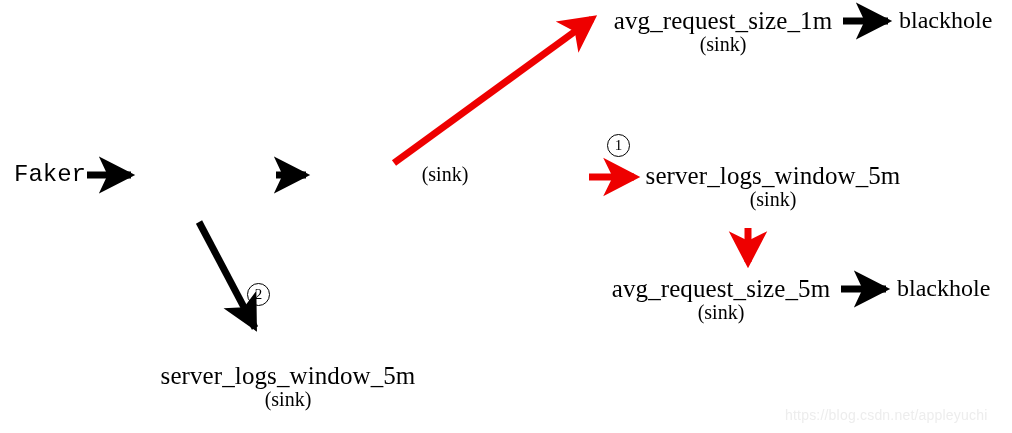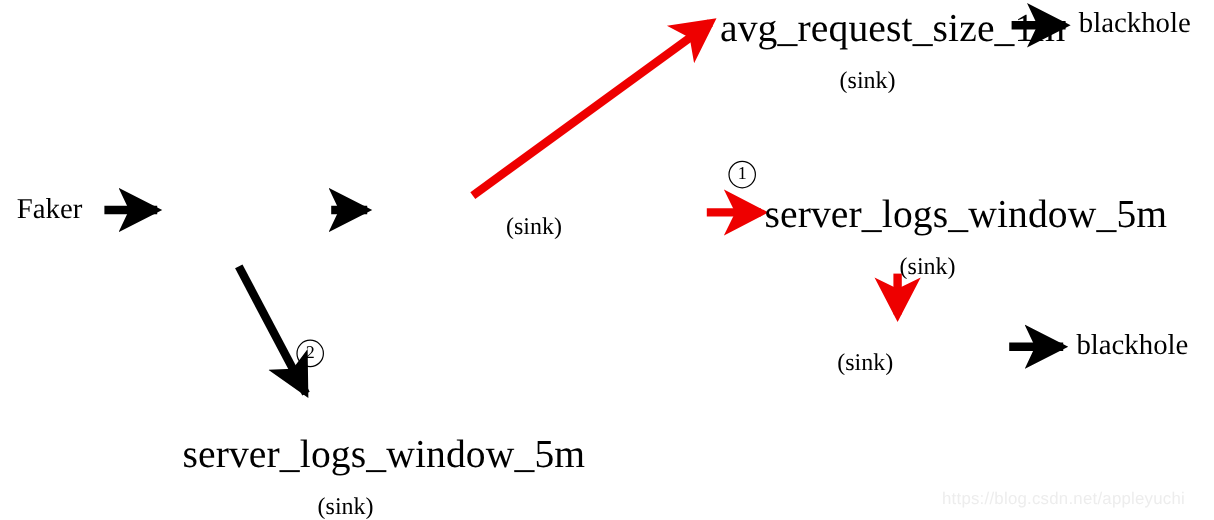--- a/index.html
+++ b/index.html
@@ -27,27 +27,27 @@
     pointer-events: none;
   }
   .node {
     position: absolute;
     text-align: center;
     white-space: nowrap;
     line-height: 1.0;
   }
   .node .main {
     display: block;
-    font-size: 33px;
+    font-size: 25px;
     letter-spacing: 0.1px;
   }
   .node .sub {
     display: block;
     font-size: 20px;
-    margin-top: 16px;
+    margin-top: 1px;
   }
   .plain {
     position: absolute;
     white-space: nowrap;
     font-size: 24px;
     line-height: 1.0;
   }
   .marker {
     position: absolute;
     width: 23px;
@@ -101,33 +101,34 @@
     <line x1="199" y1="222" x2="255" y2="328" stroke="#000000" stroke-width="7" marker-end="url(#ah-black)"></line>
   </svg>
 
   <div class="node" style="left:600px; top:8px; width:246px;">
     <span class="main">avg_request_size_1m</span>
     <span class="sub">(sink)</span>
   </div>
 
   <div class="plain" style="left:899px; top:8px;">blackhole</div>
 
-  <div class="plain" style="left:14px; top:163px;">Faker</div>
+  <div class="plain" style="left:14px; top:163px;font-family:Liberation Mono, monospace;">Faker</div>
 
 
   <div class="node" style="left:309px; top:163px; width:272px;">
     <span class="sub">(sink)</span>
   </div>
 
   <div class="node" style="left:637px; top:163px; width:272px;">
     <span class="main">server_logs_window_5m</span>
     <span class="sub">(sink)</span>
   </div>
 
   <div class="node" style="left:598px; top:276px; width:246px;">
+    <span class="main">avg_request_size_5m</span>
     <span class="sub">(sink)</span>
   </div>
 
   <div class="plain" style="left:897px; top:276px;">blackhole</div>
 
   <div class="node" style="left:152px; top:363px; width:272px;">
     <span class="main">server_logs_window_5m</span>
     <span class="sub">(sink)</span>
   </div>
 

